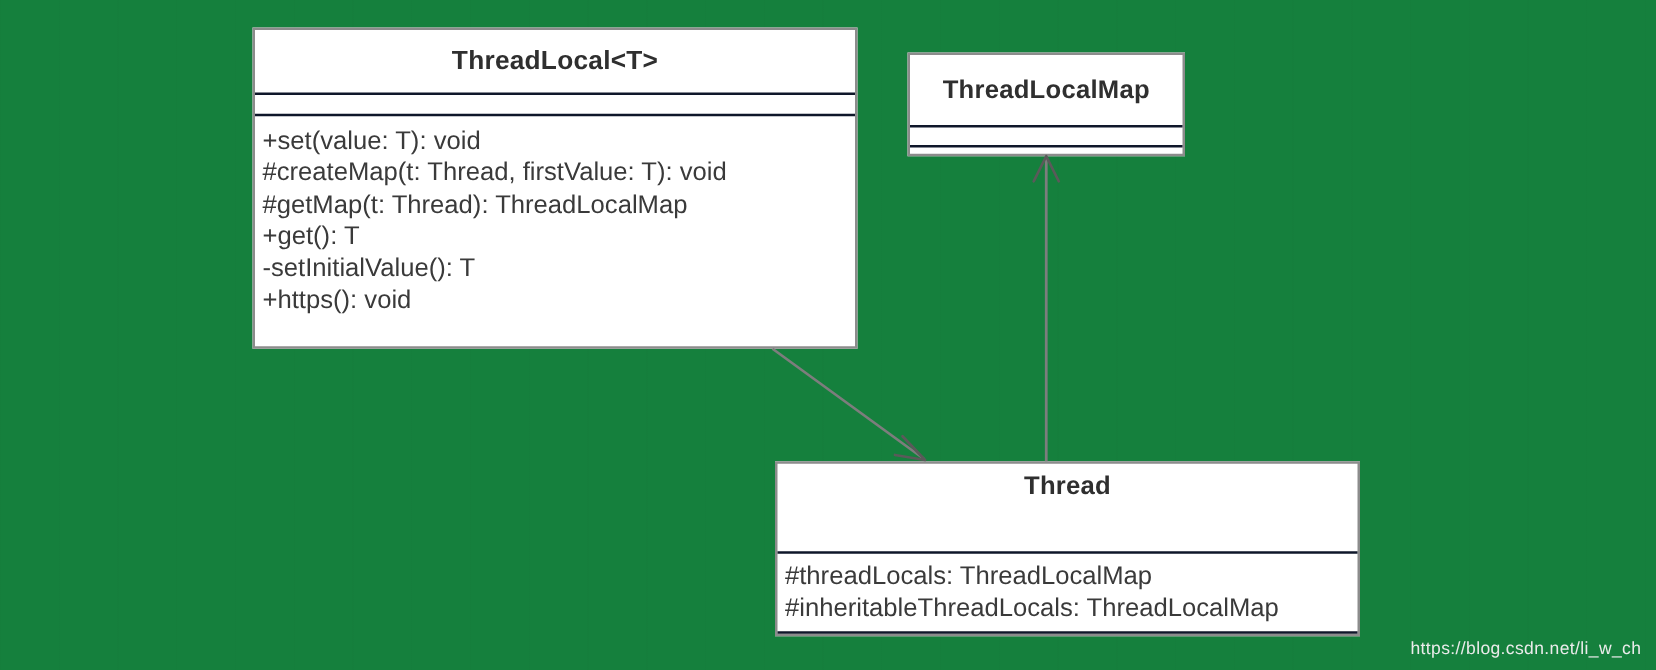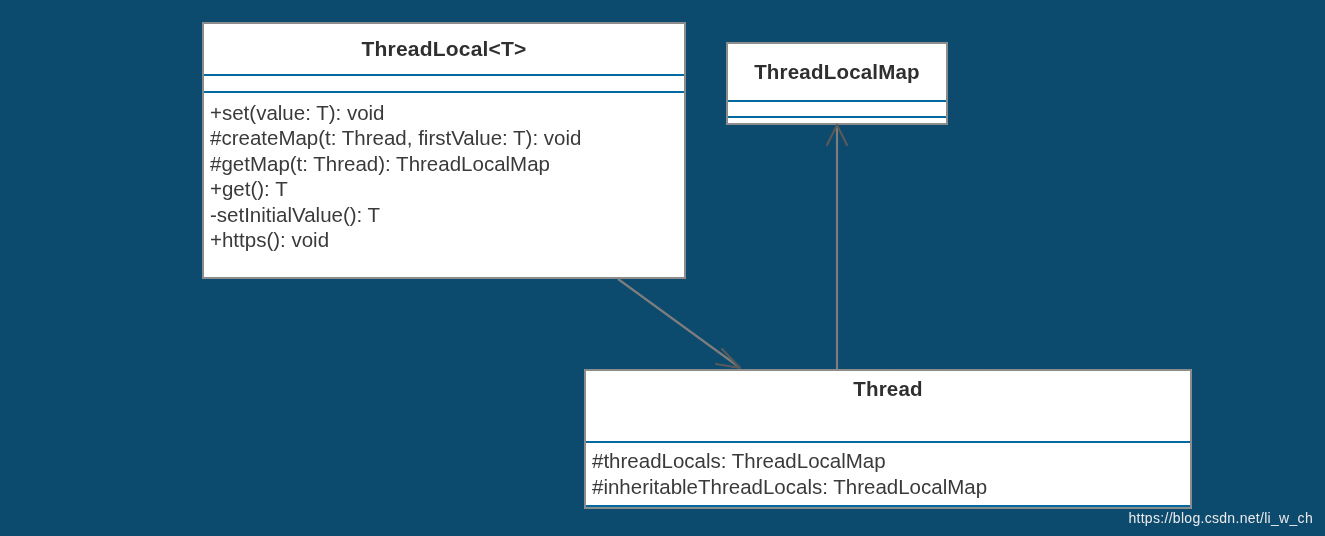--- a/index.html
+++ b/index.html
@@ -4,21 +4,21 @@
 <style>
   html, body {
     margin: 0;
     padding: 0;
     background: #ffffff;
   }
   #canvas {
     position: relative;
     width: 1325px;
     height: 536px;
-    background: #0c4a6e;
+    background: #15803d;
     overflow: hidden;
     font-family: "Liberation Sans", sans-serif;
   }
   
   #scan-texture {
     position: absolute;
     inset: 0;
     background: repeating-linear-gradient(
       90deg,
       rgba(0,0,0,0.012) 0px,
@@ -40,21 +40,21 @@
   .uml-title {
     text-align: center;
     font-weight: bold;
     color: #2f2f2f;
     letter-spacing: 0.2px;
     display: flex;
     align-items: center;
     justify-content: center;
   }
   .uml-compartment {
-    border-top: 2px solid #0369a1;
+    border-top: 2px solid #0f172a;
     box-sizing: border-box;
     overflow: hidden;
   }
   .uml-compartment.empty {
     flex: none;
   }
   .uml-line {
     color: #3a3a3a;
     white-space: nowrap;
     line-height: 1.0;
@@ -92,23 +92,23 @@
   }
   #class-threadlocalmap .uml-title {
     height: 56px;
     font-size: 20.5px;
   }
   #class-threadlocalmap .attrs { height: 16px; }
   #class-threadlocalmap .ops { flex: 1; }
 
   
   #class-thread {
-    left: 584px;
+    left: 620px;
     top: 369px;
-    width: 608px;
+    width: 468px;
     height: 140px;
   }
   #class-thread .uml-title {
     height: 42px;
     font-size: 20.5px;
   }
   #class-thread .attrs {
     height: 72px;
     padding: 6px 0 0 6px;
     margin-top: 33px;

